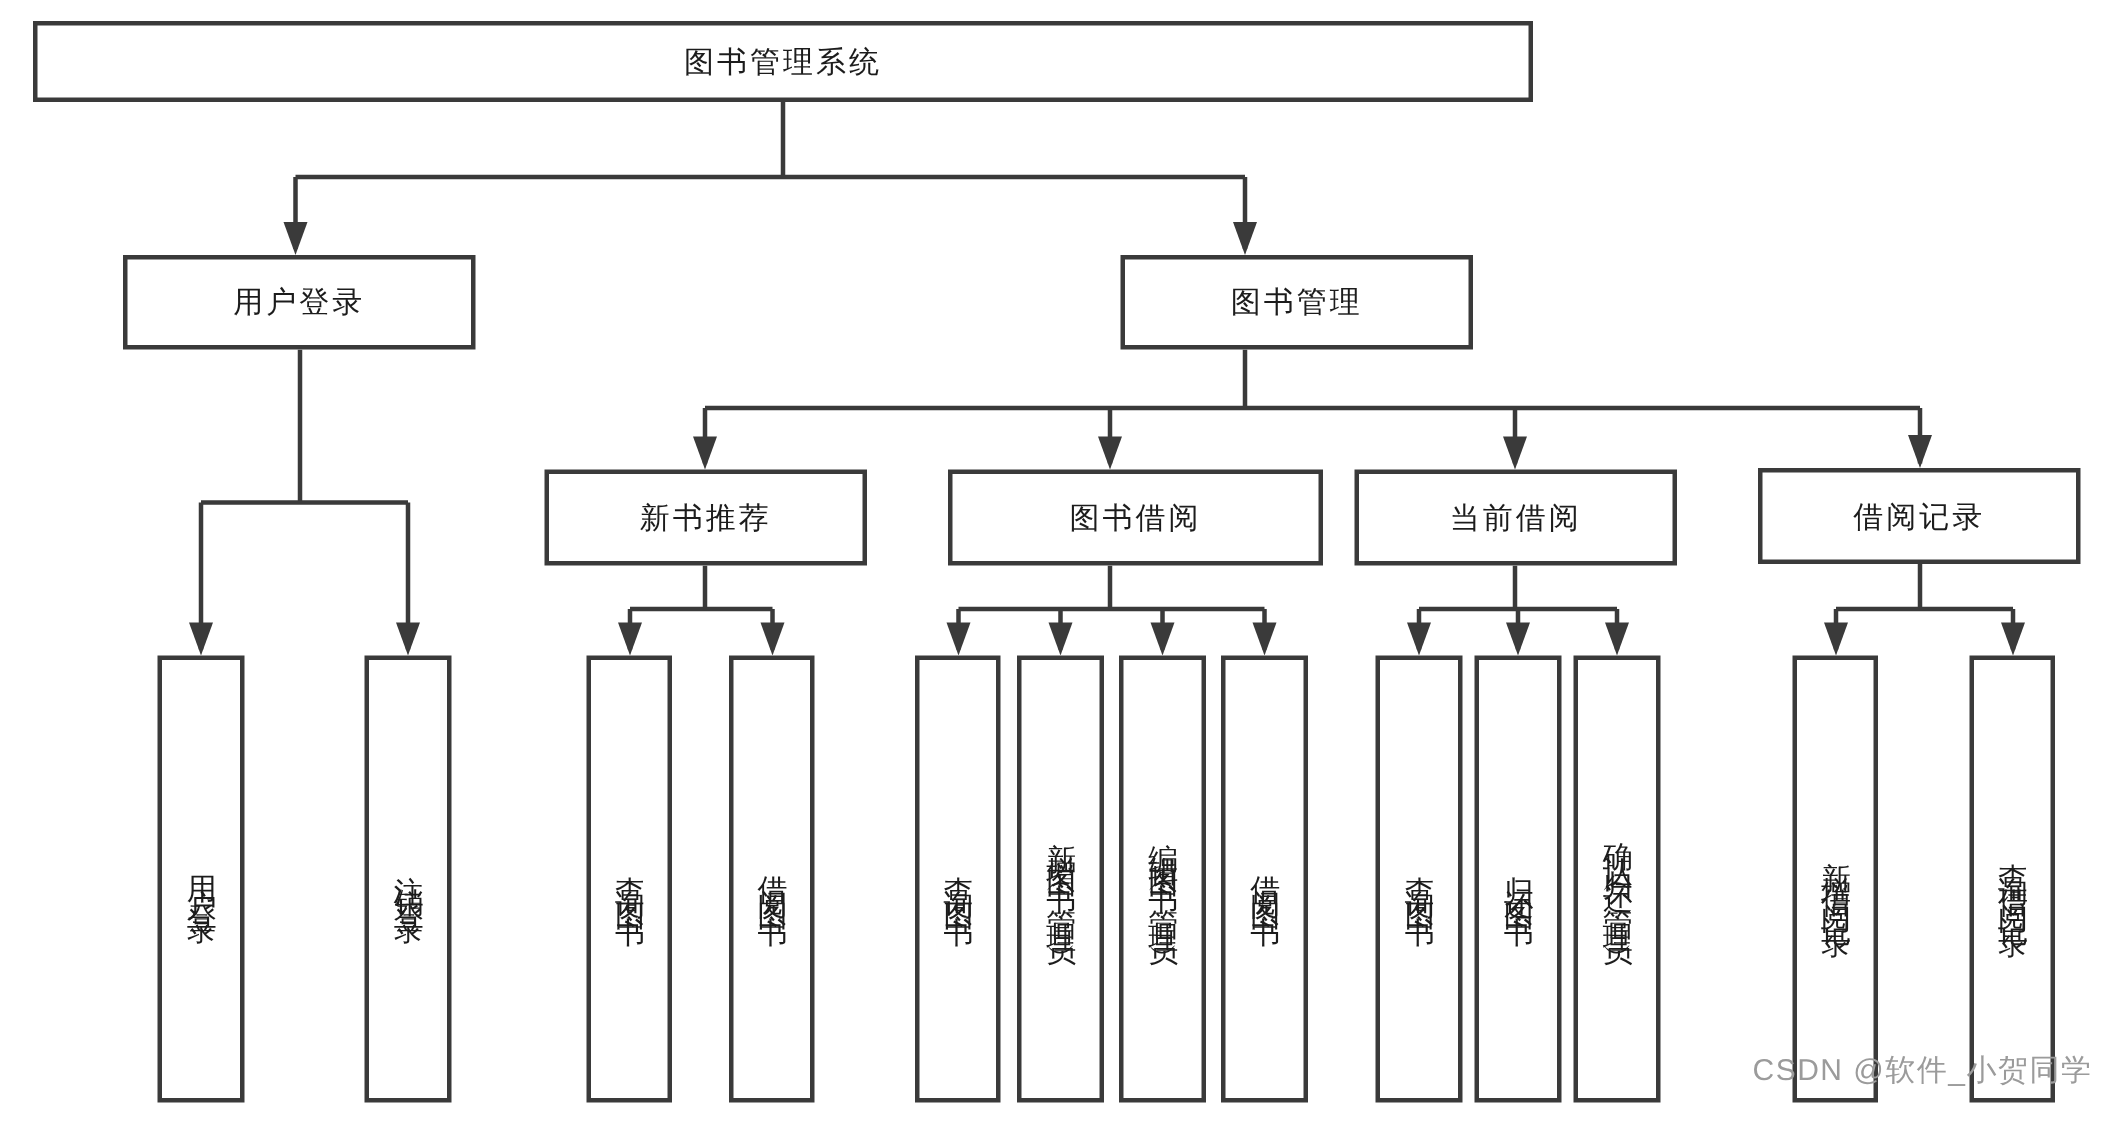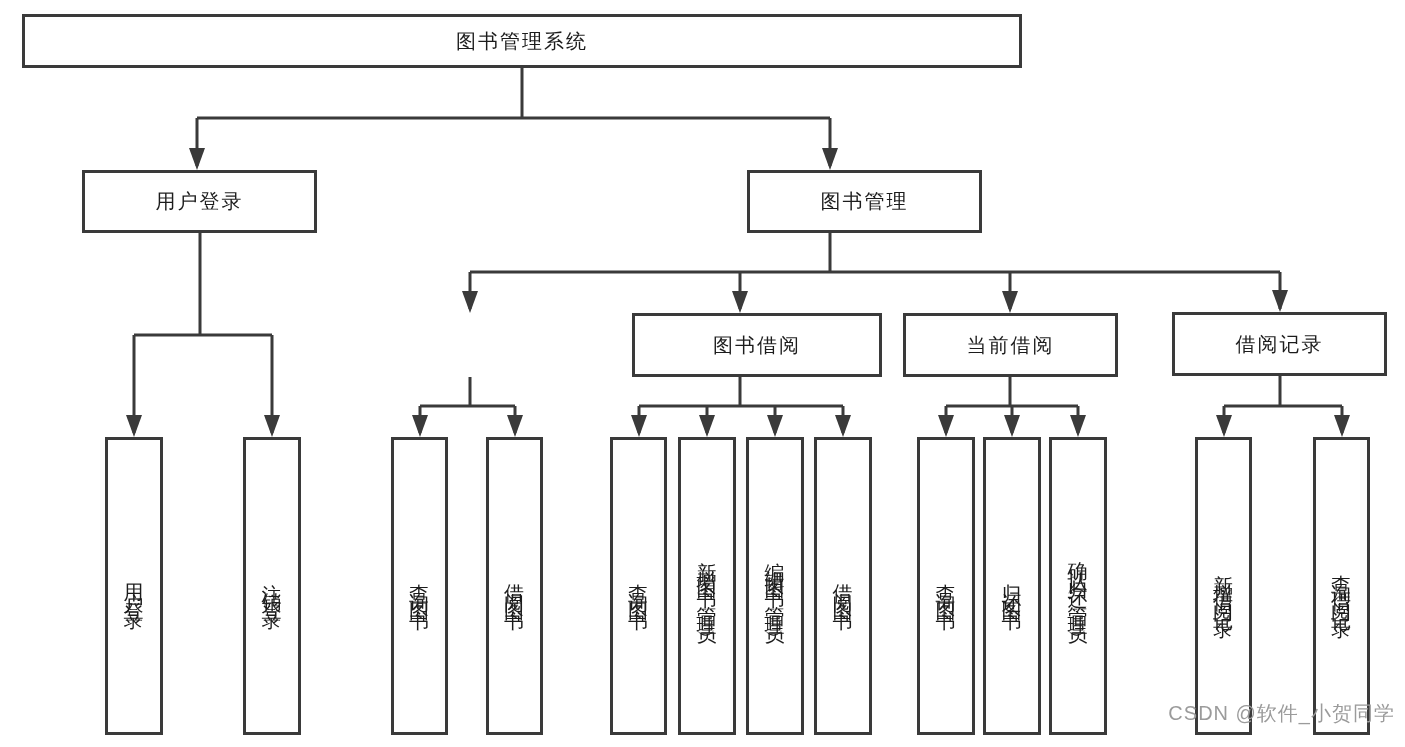--- a/index.html
+++ b/index.html
@@ -93,20 +93,21 @@
     <path d="M1280,376 V406 M1224,406 H1342 M1224,406 V433 M1342,406 V433"></path>
     <polygon points="1216,415 1232,415 1224,437" fill="#3a3a3a" stroke="none"></polygon>
     <polygon points="1334,415 1350,415 1342,437" fill="#3a3a3a" stroke="none"></polygon>
   </svg>
 
   <div class="node" style="left:22px; top:14px; width:1000px; height:54px;">图书管理系统</div>
 
   <div class="node" style="left:82px; top:170px; width:235px; height:63px;">用户登录</div>
   <div class="node" style="left:712px; top:170px; width:235px; height:63px;margin-left:35px;">图书管理</div>
 
+  <div class="node" style="left:363px; top:313px; width:215px; height:64px;">新书推荐</div>
   <div class="node" style="left:632px; top:313px; width:250px; height:64px;">图书借阅</div>
   <div class="node" style="left:1172px; top:312px; width:215px; height:64px;">借阅记录</div>
   <div class="node" style="left:903px; top:313px; width:215px; height:64px;">当前借阅</div>
 
   <div class="vnode" style="left:105px; top:437px; width:58px; height:298px;">
     <span>用户登录</span>
   </div>
   <div class="vnode" style="left:243px; top:437px; width:58px; height:298px;">
     <span>注销登录</span>
   </div>

